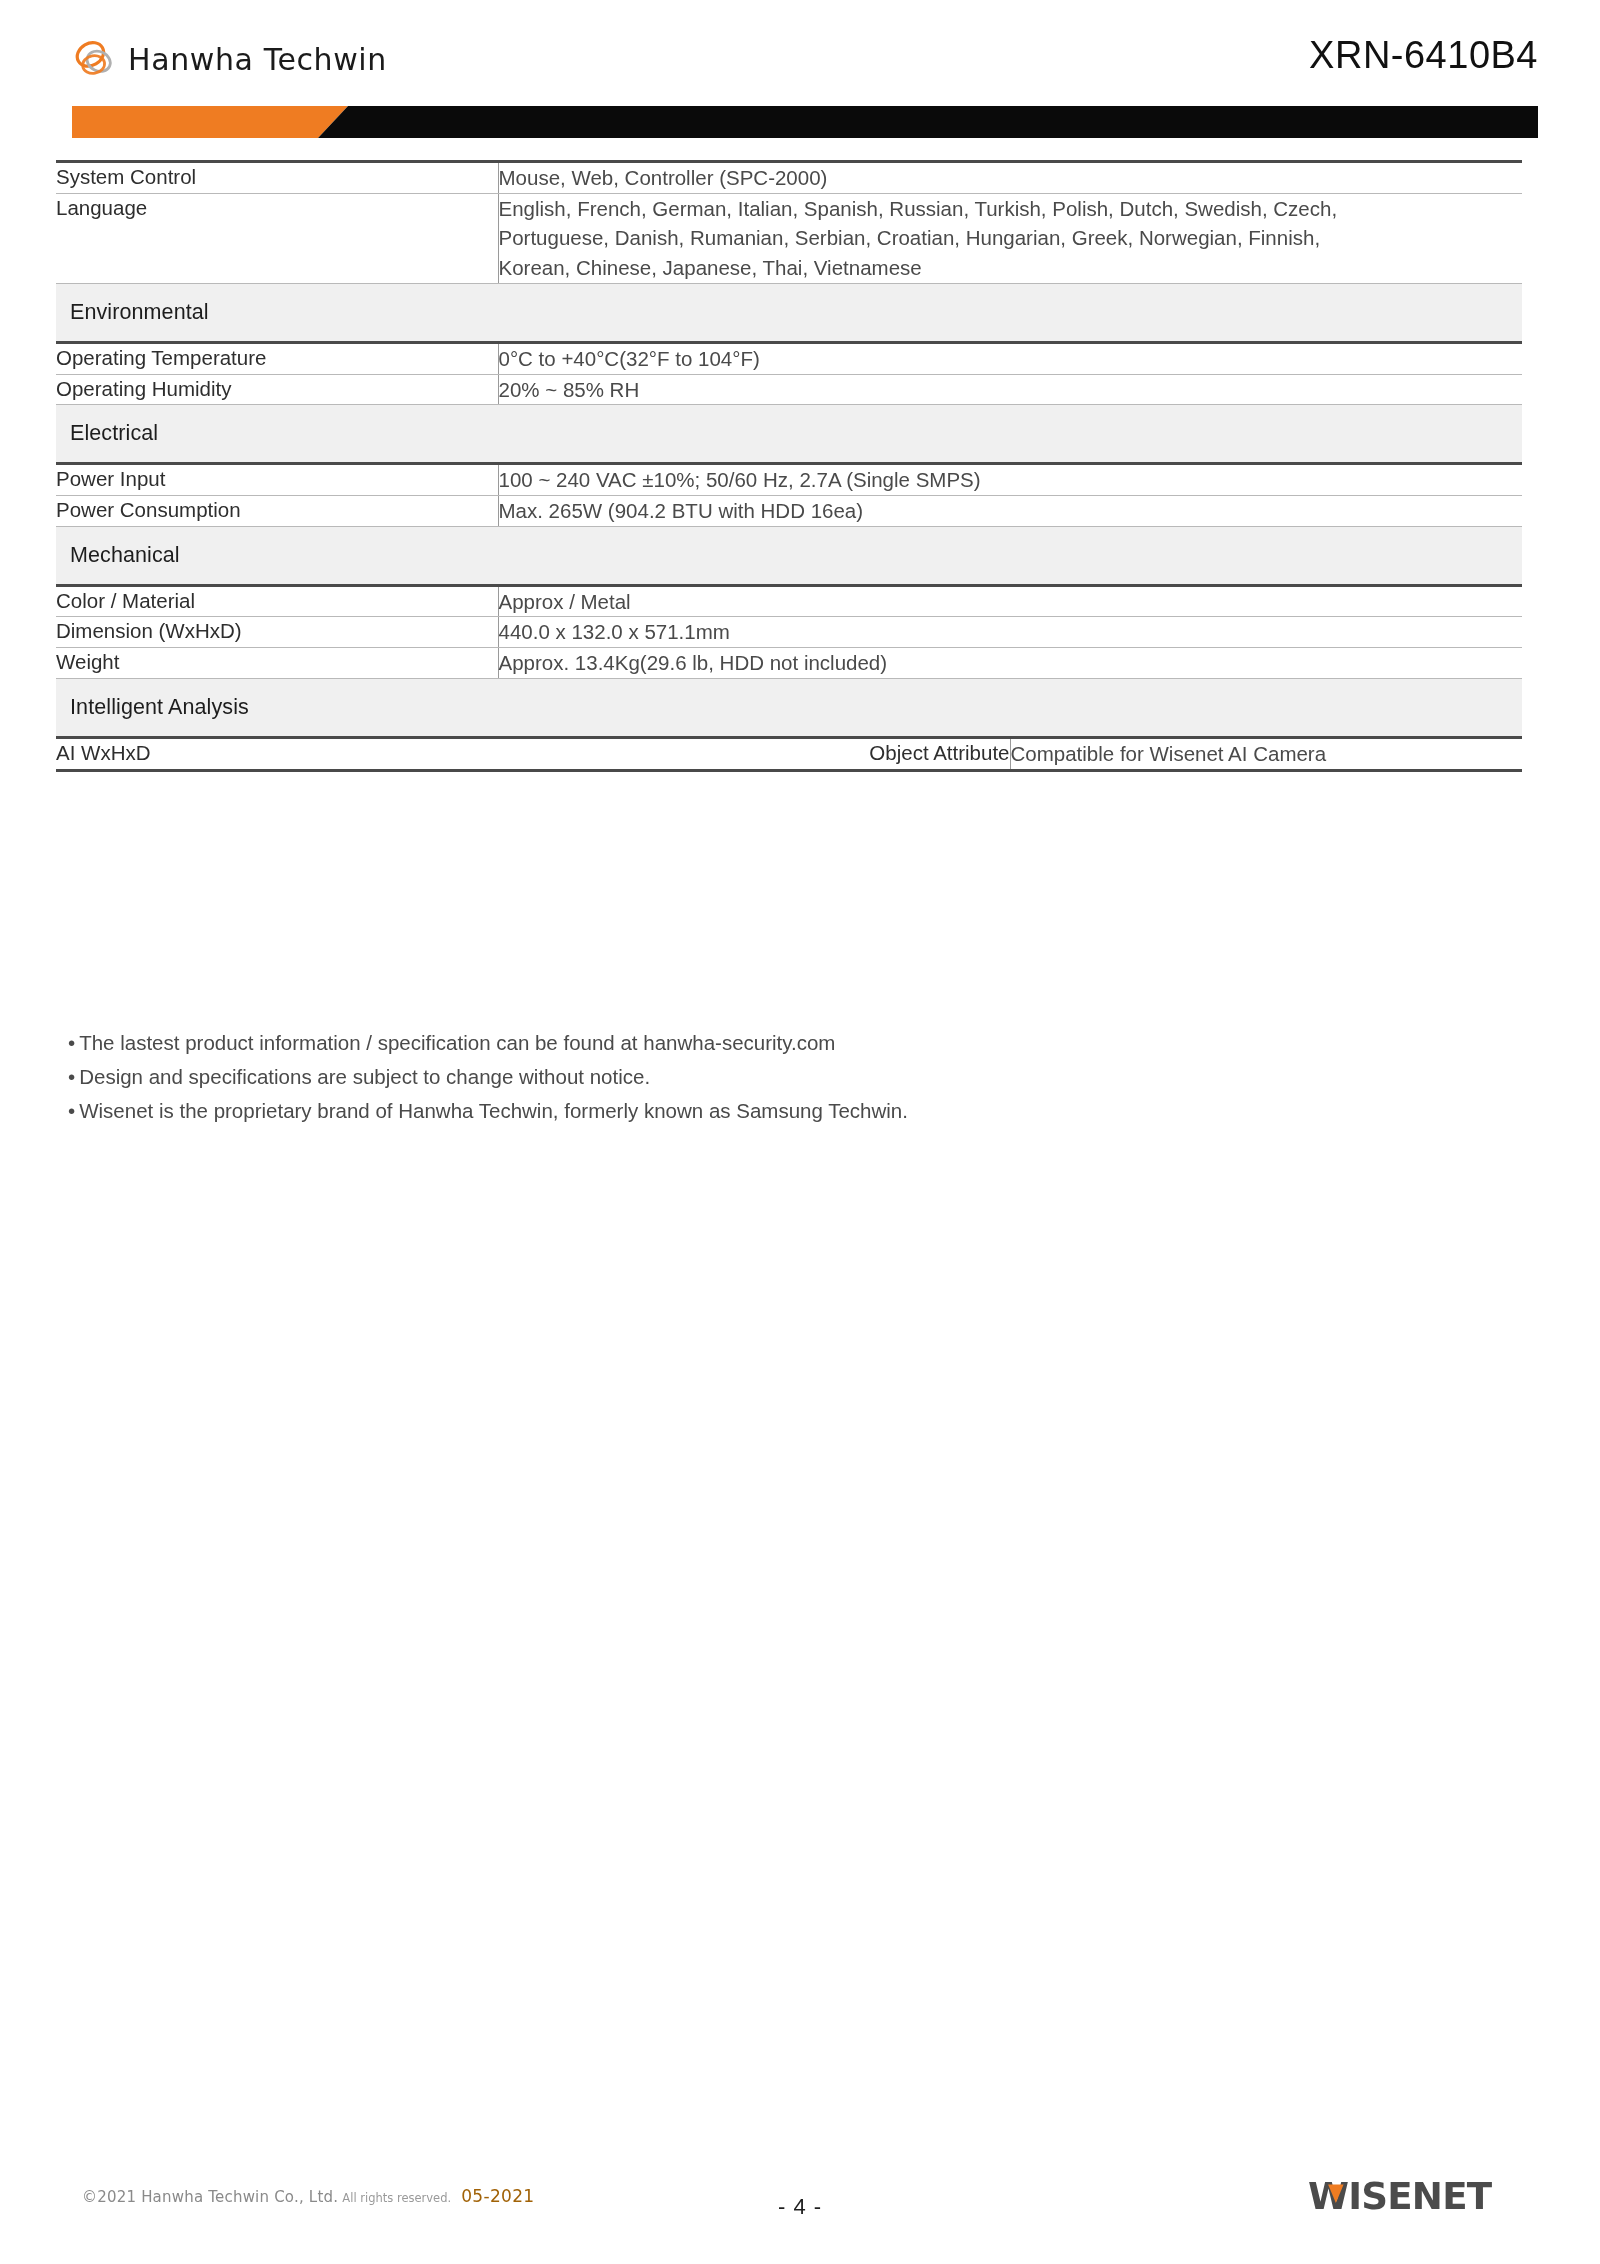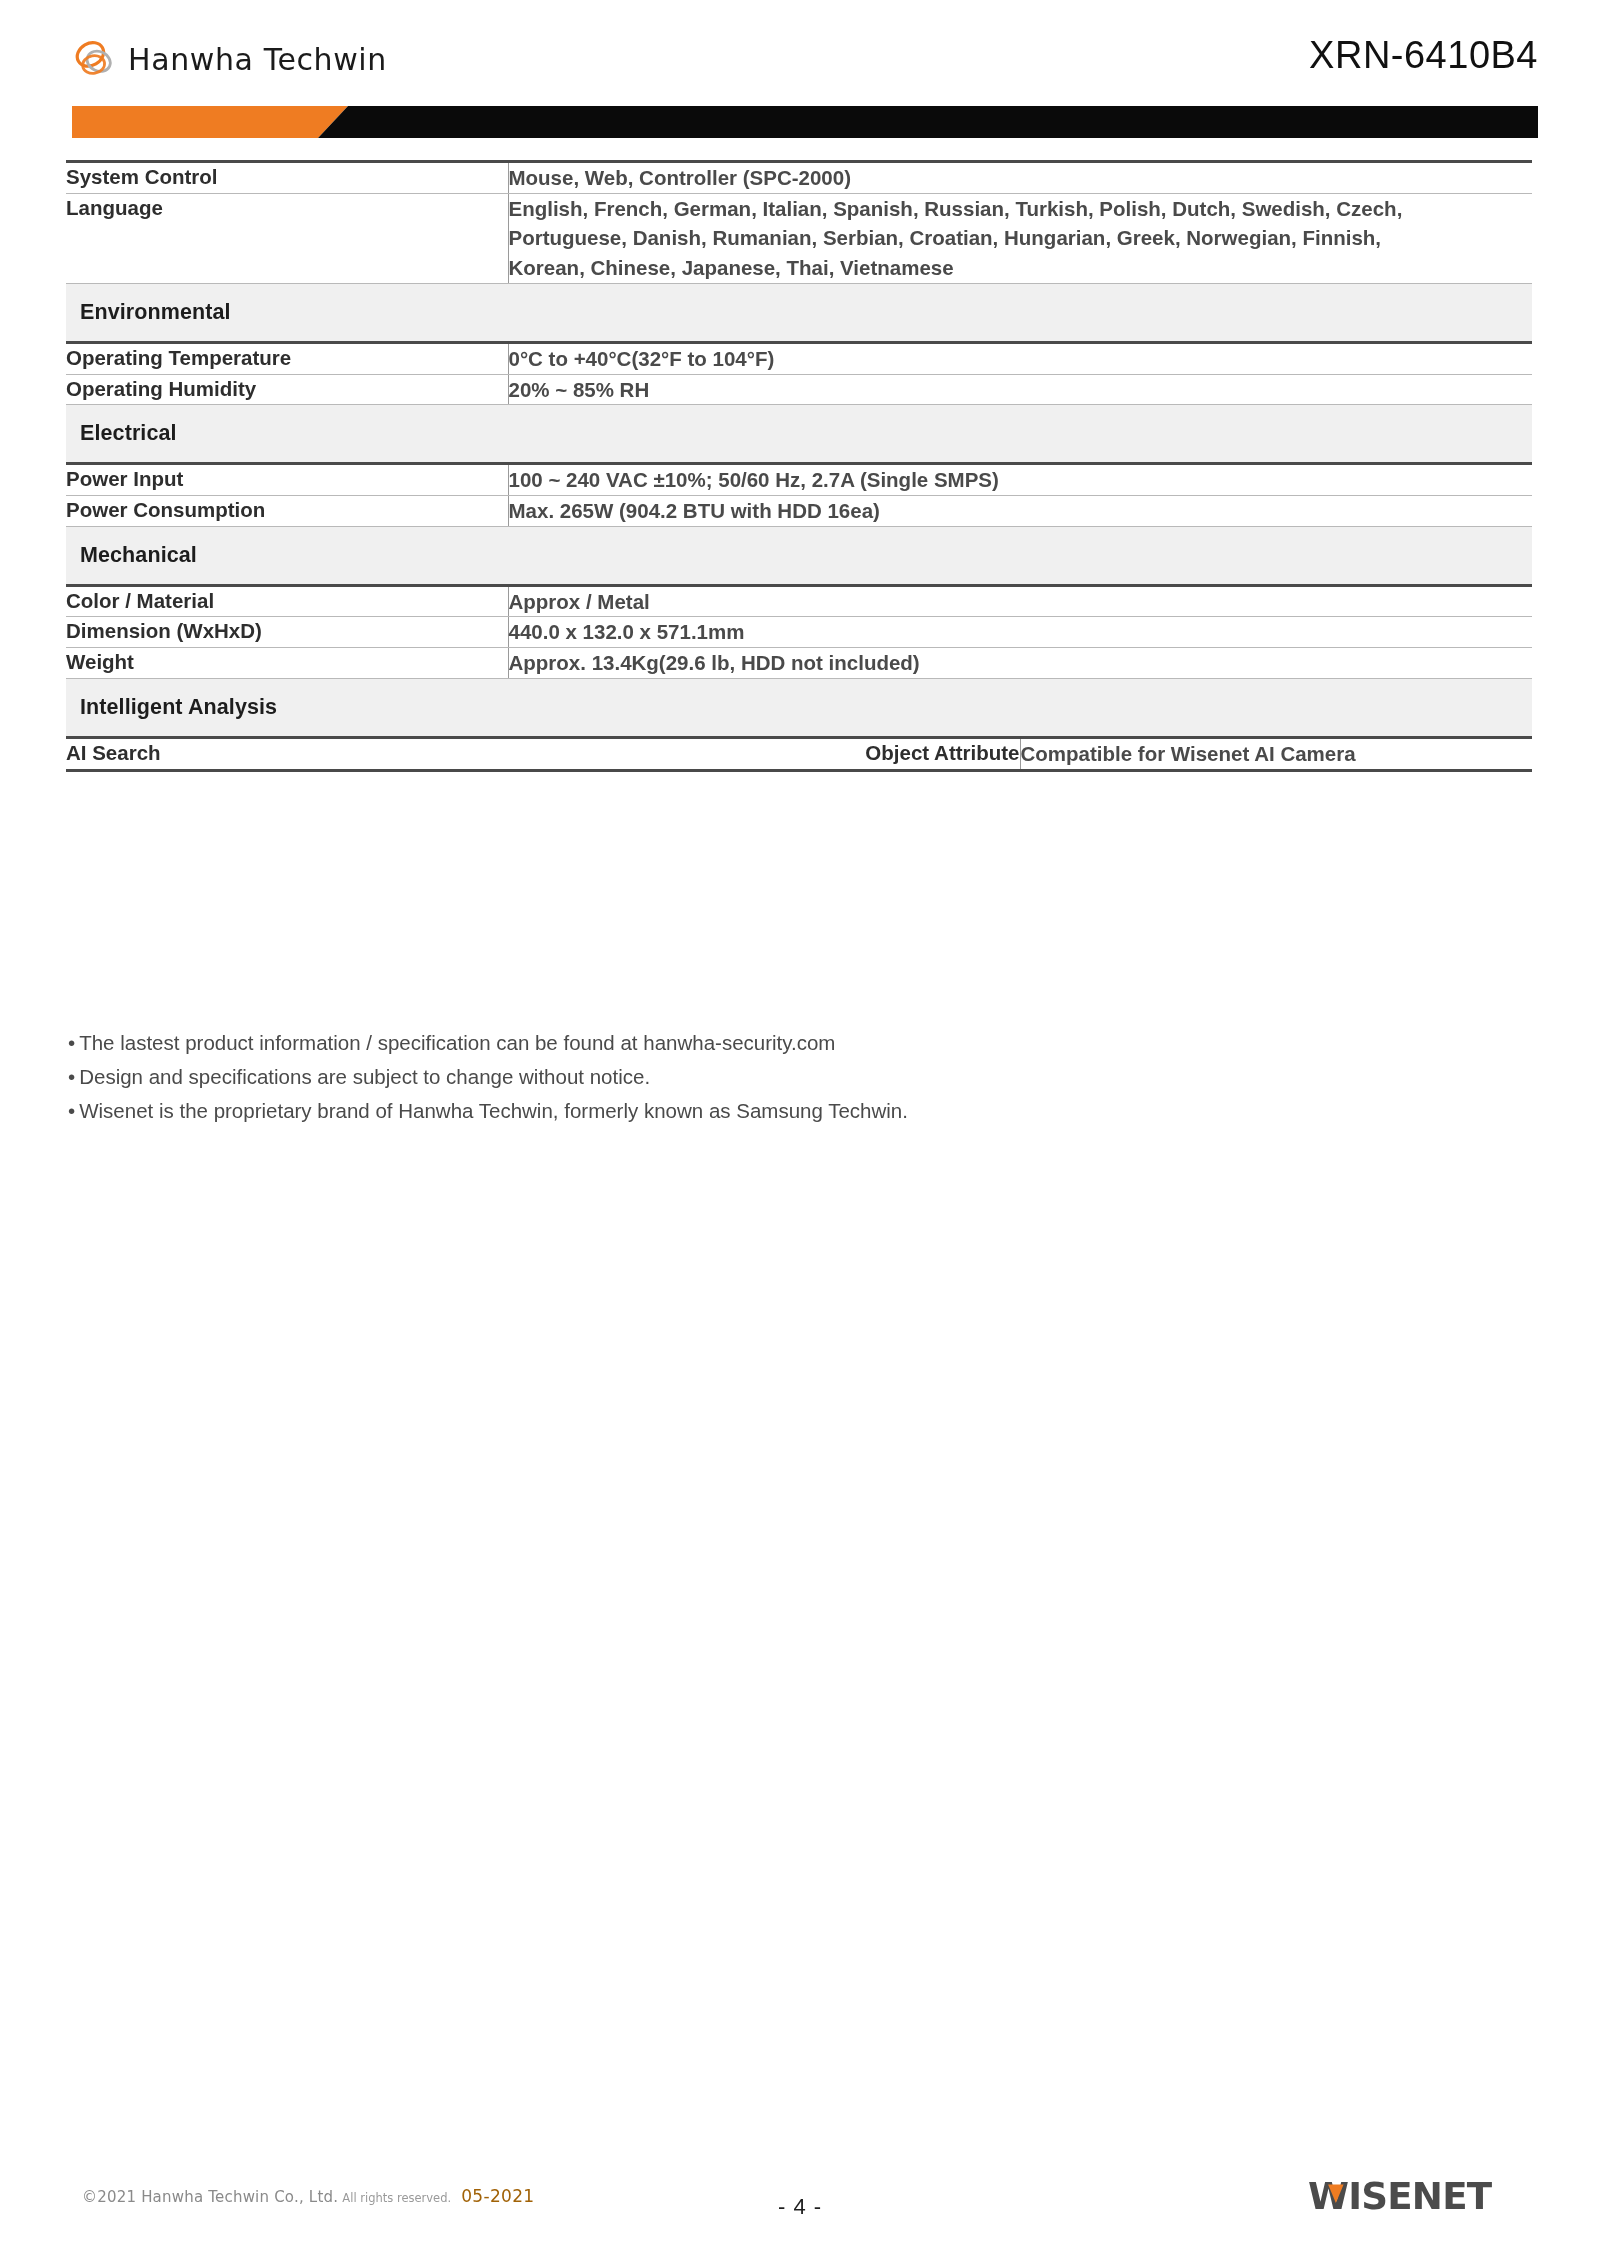--- a/index.html
+++ b/index.html
@@ -65,26 +65,25 @@
     position: absolute;
     left: 72px;
     top: 106px;
     width: 1466px;
     height: 32px;
   }
 
   
   .spec-table {
     position: absolute;
-    left: 66px;
+    left: 56px;
     top: 160px;
     width: 1466px;
     border-collapse: collapse;
     table-layout: fixed;
-    font-weight: bold;
   }
   .spec-table td {
     vertical-align: top;
     padding: 0;
   }
 
   .cell-label {
     width: 442px;
     font-size: 20.5px;
     color: #2e2e2e;
@@ -310,21 +309,21 @@
         <td class="cell-value" colspan="2">
           <span class="vline">Approx. 13.4Kg(29.6 lb, HDD not included)</span>
         </td>
       </tr>
 
       <tr class="section">
         <td colspan="3">Intelligent Analysis</td>
       </tr>
 
       <tr class="bottom-edge">
-        <td class="cell-label no-right">AI Search</td>
+        <td class="cell-label no-right">AI WxHxD</td>
         <td class="cell-sub">Object Attribute</td>
         <td class="cell-value">
           <span class="vline">Compatible for Wisenet AI Camera</span>
         </td>
       </tr>
 
     </tbody>
   </table>
 
   <div class="notes">

